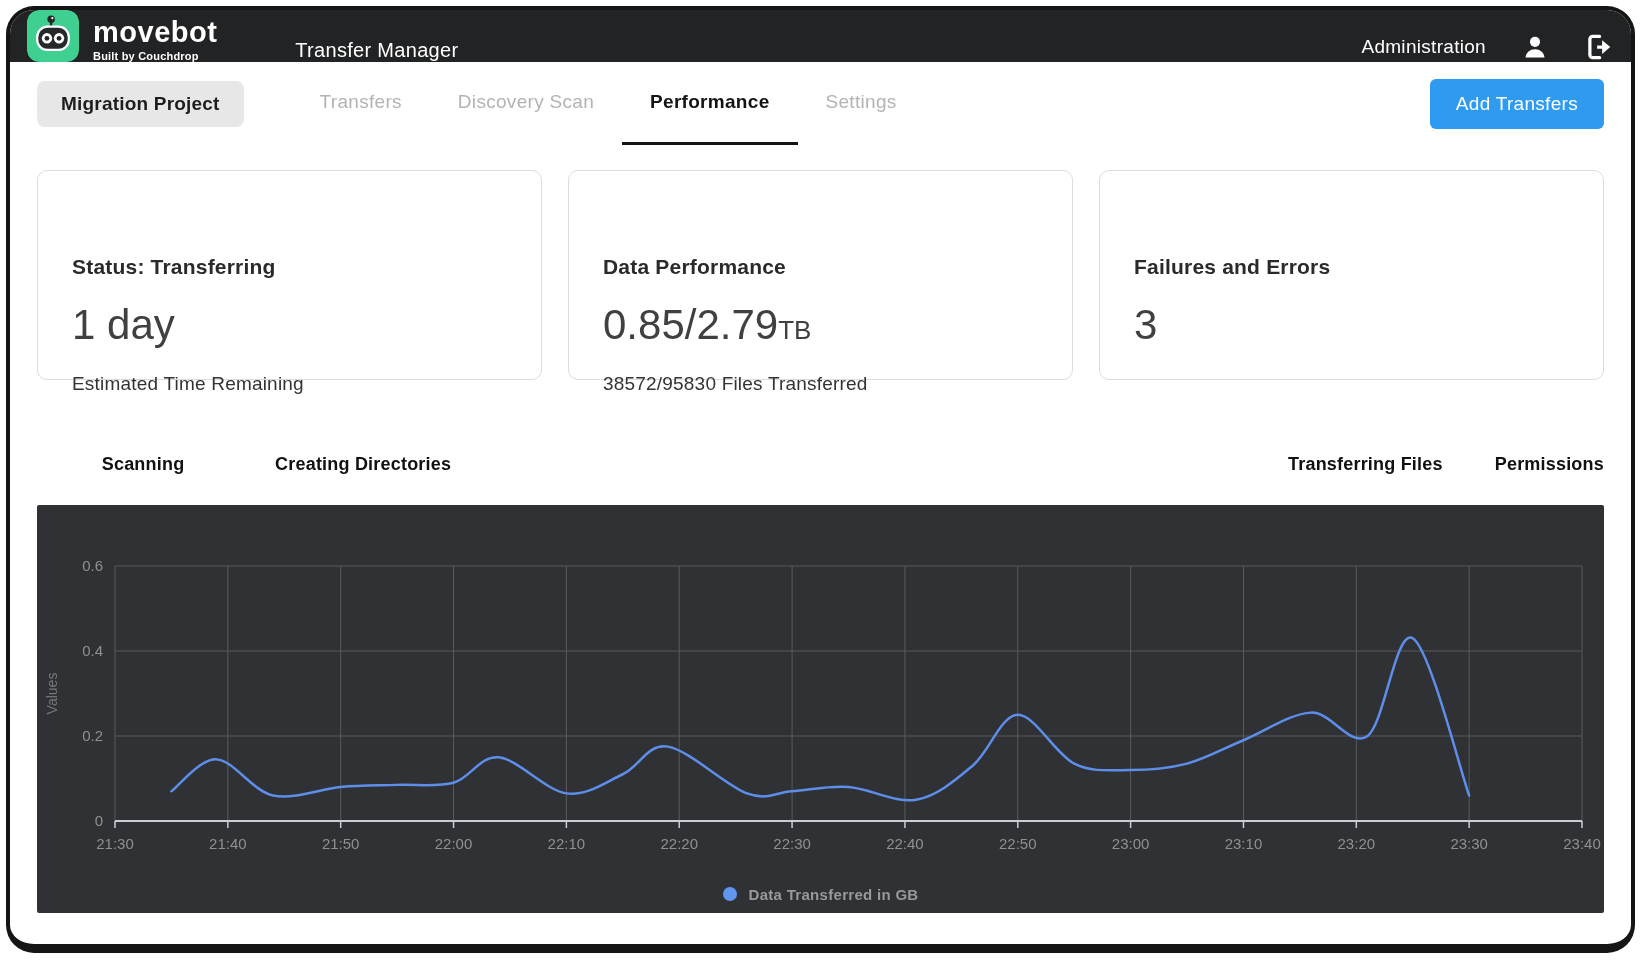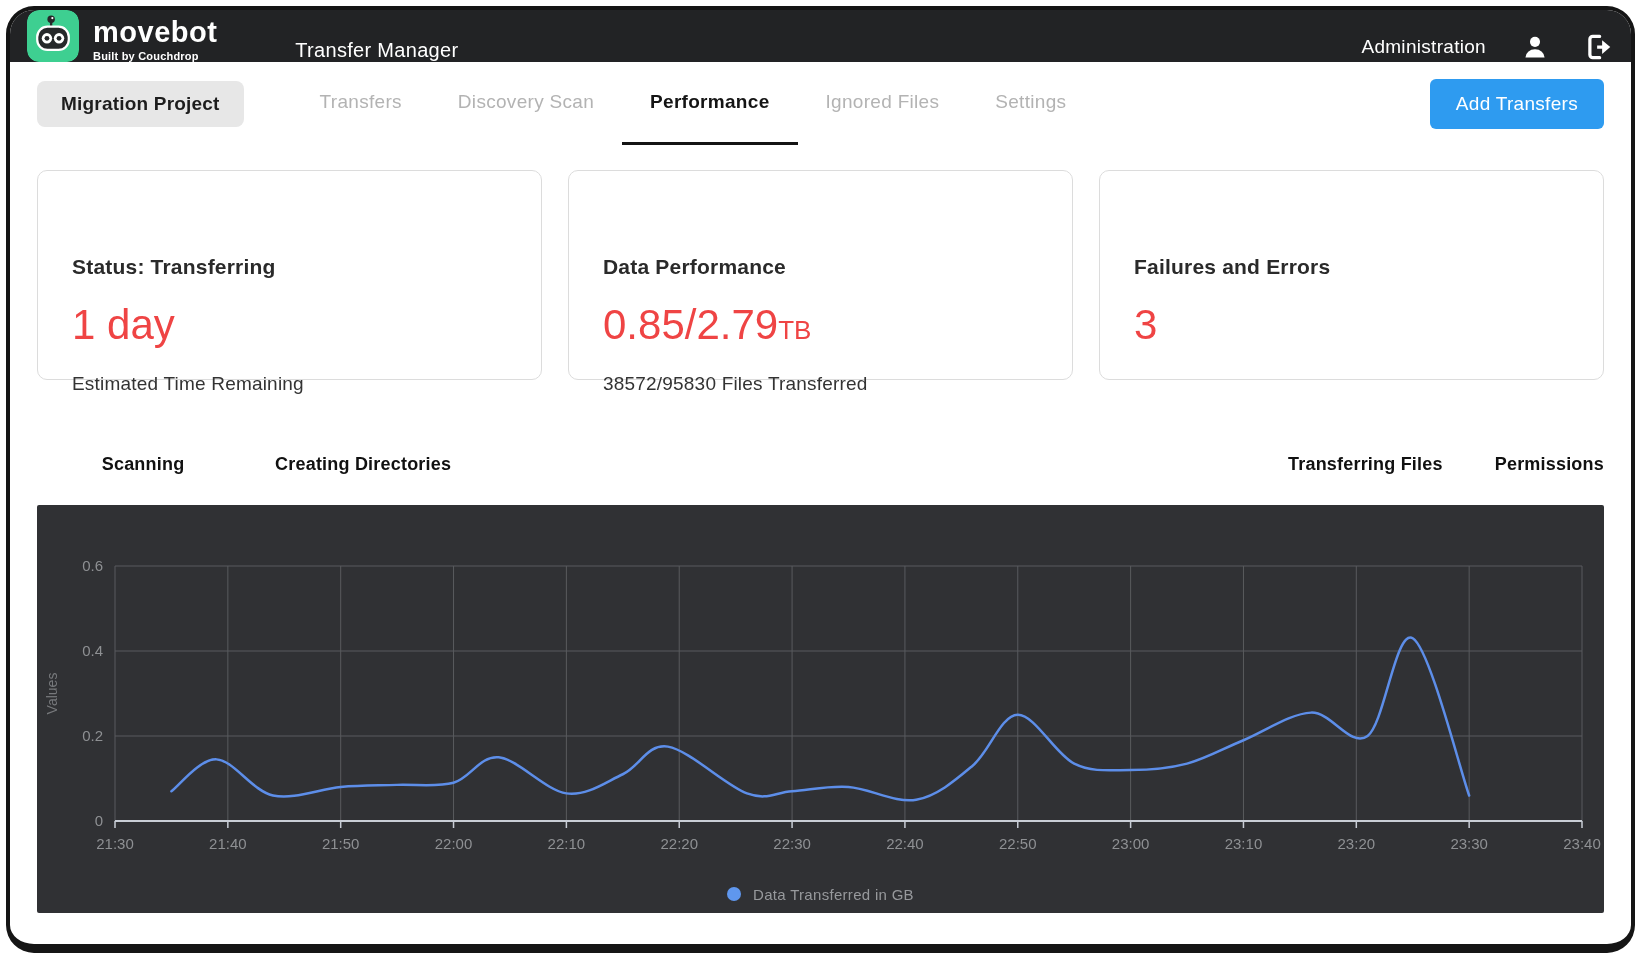--- a/index.html
+++ b/index.html
@@ -38,40 +38,40 @@
     margin-left:auto; background:#2e9bf0; color:#fff; border:none; border-radius:6px;
     font-size:19px; font-family:inherit; padding:14px 26px; cursor:pointer; letter-spacing:.3px;
   }
   
   .cards{ display:flex; gap:26px; padding:25px 27px 0 27px; }
   .card{
     flex:1 1 0; border:1px solid #dcdcdc; border-radius:10px; background:#fff;
     height:210px; padding:36px 34px;
   }
   .card-title{ font-size:21px; font-weight:600; color:#2a2a2a; letter-spacing:.2px;margin-top:48px; }
-  .card-value{ font-size:42px; font-weight:500; color:#ef4444; margin-top:22px; }
+  .card-value{ font-size:42px; font-weight:500; color:#404040; margin-top:22px; }
   .card-unit{ font-size:26px; font-weight:500; }
   .card-sub{ font-size:19px; color:#333; margin-top:24px; letter-spacing:.2px; }
   
   .stages{ display:flex; gap:12px; padding:38px 27px 0 27px; }
   .stage{ display:flex; flex-direction:column;align-items:flex-end; }
   .stage-bar{ height:24px; background:#d4d4d4; overflow:hidden; }
   .stage-fill{ height:100%; background:#2e9bf0; width:0; }
   .stage-label{ font-size:18px; font-weight:700; color:#111; margin-top:12px; letter-spacing:.2px; }
   .stage.align-right .stage-label{ text-align:right; }
   .seg-0{ flex:148 1 0; } .seg-1{ flex:256 1 0; } .seg-2{ flex:984 1 0; } .seg-3{ flex:150 1 0; }
   
   .chart-panel{
     margin:30px 27px 25px 27px; background:#303134; border-radius:2px;
     padding:0; height:408px; overflow:hidden;
   }
   .chart-svg{ display:block; }
   .legend{ display:flex; align-items:center; justify-content:center; gap:12px; height:34px; }
   .legend-dot{ width:14px; height:14px; border-radius:50%; }
-  .legend-label{ font-size:15px; font-weight:400; color:#97999c; letter-spacing:.3px; }
+  .legend-label{ font-size:15px; font-weight:700; color:#97999c; letter-spacing:.3px; }
 </style>
 </head>
 <body>
 
 <div class="window">
 
   <div class="topbar">
     <svg class="logo-tile" viewBox="0 0 56 56">
       <rect x="0" y="0" width="56" height="56" rx="13" fill="#3ecf91"></rect>
       <line x1="26" y1="11" x2="26" y2="18" stroke="#26282a" stroke-width="2.5"></line>
@@ -105,21 +105,20 @@
       </span>
     </div>
   </div>
 
   <div class="tabrow">
     <span class="project-chip">Migration Project</span>
     <div class="tabs">
       <span class="tab">Transfers</span>
       <span class="tab">Discovery Scan</span>
       <span class="tab active">Performance</span>
-      <span class="tab">Ignored Files</span>
       <span class="tab">Settings</span>
     </div>
     <button class="add-btn">Add Transfers</button>
   </div>
 
   <div class="cards">
     <div class="card">
       <div class="card-title">Status: Transferring</div>
       <div class="card-value">1 day</div>
       <div class="card-sub">Estimated Time Remaining</div>

